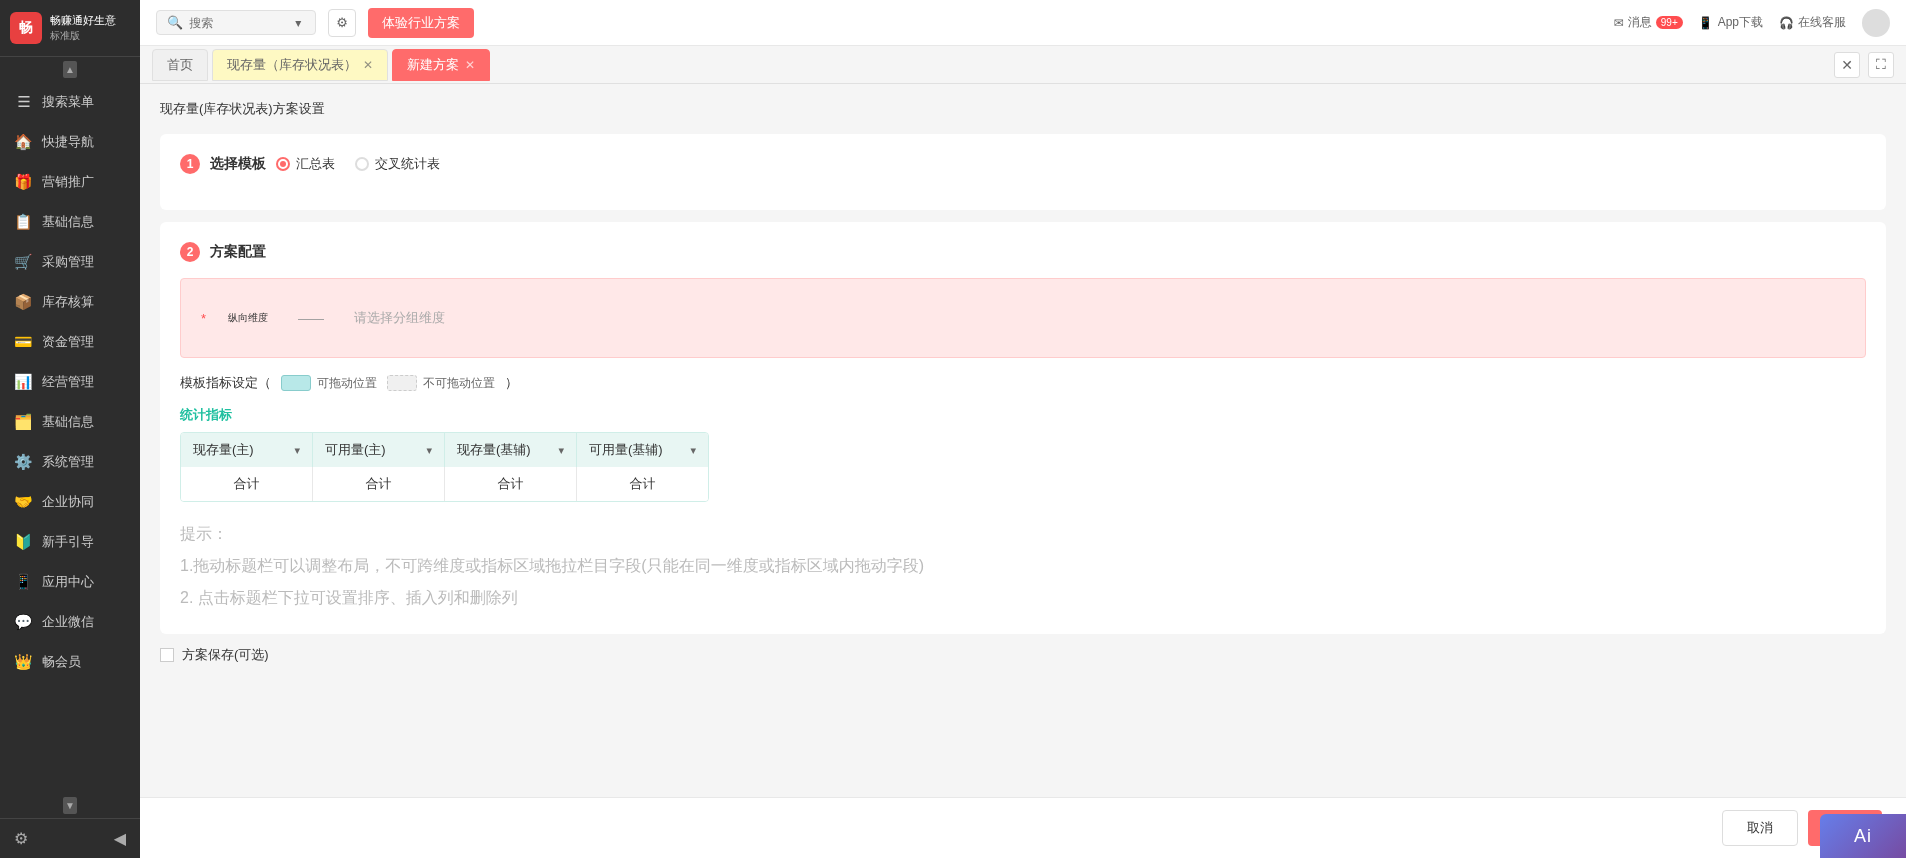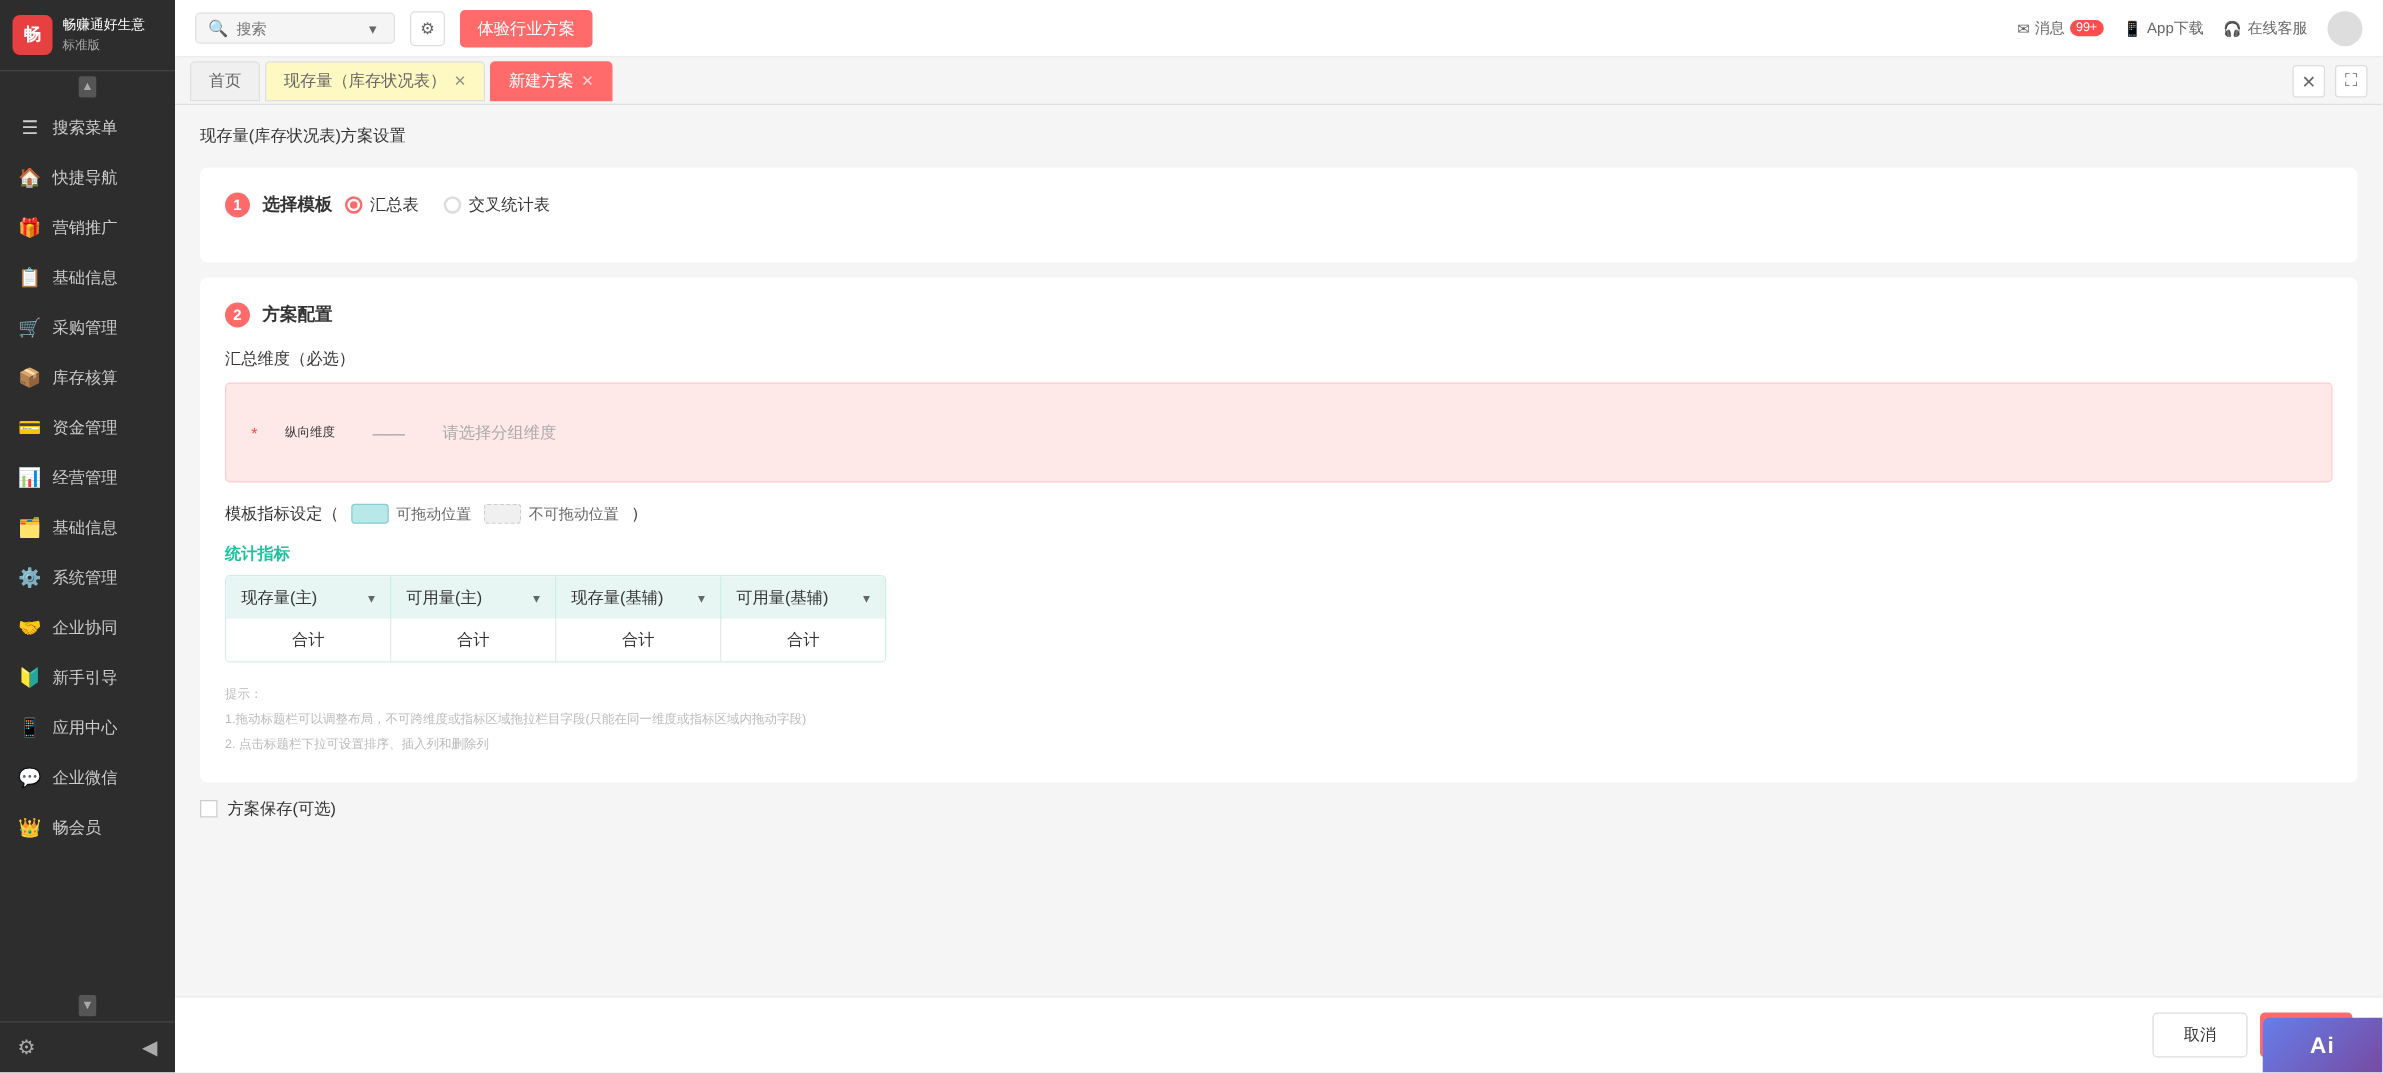--- a/index.html
+++ b/index.html
@@ -187,21 +187,21 @@
     .stats-col:last-child { border-right: none; }
     .stats-table-body { display: flex; background: #fff; }
     .stats-cell {
       flex: 1; padding: 8px 12px; text-align: center;
       border-right: 1px solid #e8e8e8; font-size: 13px; color: #333;
     }
     .stats-cell:last-child { border-right: none; }
     .col-dropdown { cursor: pointer; color: #666; font-size: 11px; }
 
     
-    .tips-area { font-size: 10px; color: #bbb; line-height: 2; margin-top: 8px; }
+    .tips-area { font-size: 16px; color: #bbb; line-height: 2; margin-top: 8px; }
 
     
     .save-checkbox-row {
       display: flex; align-items: center; gap: 8px; font-size: 13px; color: #333;
     }
     .checkbox { width: 14px; height: 14px; border: 1px solid #ccc; background: #fff; cursor: pointer; }
 
     
     .footer {
       background: #fff;
@@ -219,24 +219,24 @@
     .btn-query {
       padding: 8px 24px; border: none; background: #ff6b6b;
       border-radius: 4px; cursor: pointer; font-size: 13px; color: white;
     }
 
     
     .ai-badge {
       position: fixed;
       bottom: 0;
       right: 0;
-      width: 96px; height: 44px;
+      width: 86px; height: 44px;
       background: linear-gradient(135deg, #667eea 0%, #764ba2 100%);
       display: flex; align-items: center; justify-content: center;
-      color: white; font-size: 18px; font-weight: bold; letter-spacing: 1px;
+      color: white; font-size: 18px; font-weight: normal; letter-spacing: 1px;
       border-radius: 6px 0 0 0;
       cursor: pointer;
       text-align: right;
     }
 
     
     .sidebar-scroll {
       display: flex; flex-direction: column; align-items: center;
       padding: 4px;
     }
@@ -401,21 +401,20 @@
           </div>
       </div>
     </div>
 
     <div class="section">
       <div class="section-header">
         <div class="step-badge">2</div>
         <div class="section-title">方案配置</div>
       </div>
 
-      <div class="config-label">汇总维度（必选）</div>
 
       <div class="dimension-area">
         <span class="required-star">*</span>
         <span class="dimension-label">纵向维度</span>
         <span class="dimension-dash">——</span>
         <span class="dimension-placeholder">请选择分组维度</span>
       </div>
 
       <div class="indicator-settings">
         <span>模板指标设定（</span>

